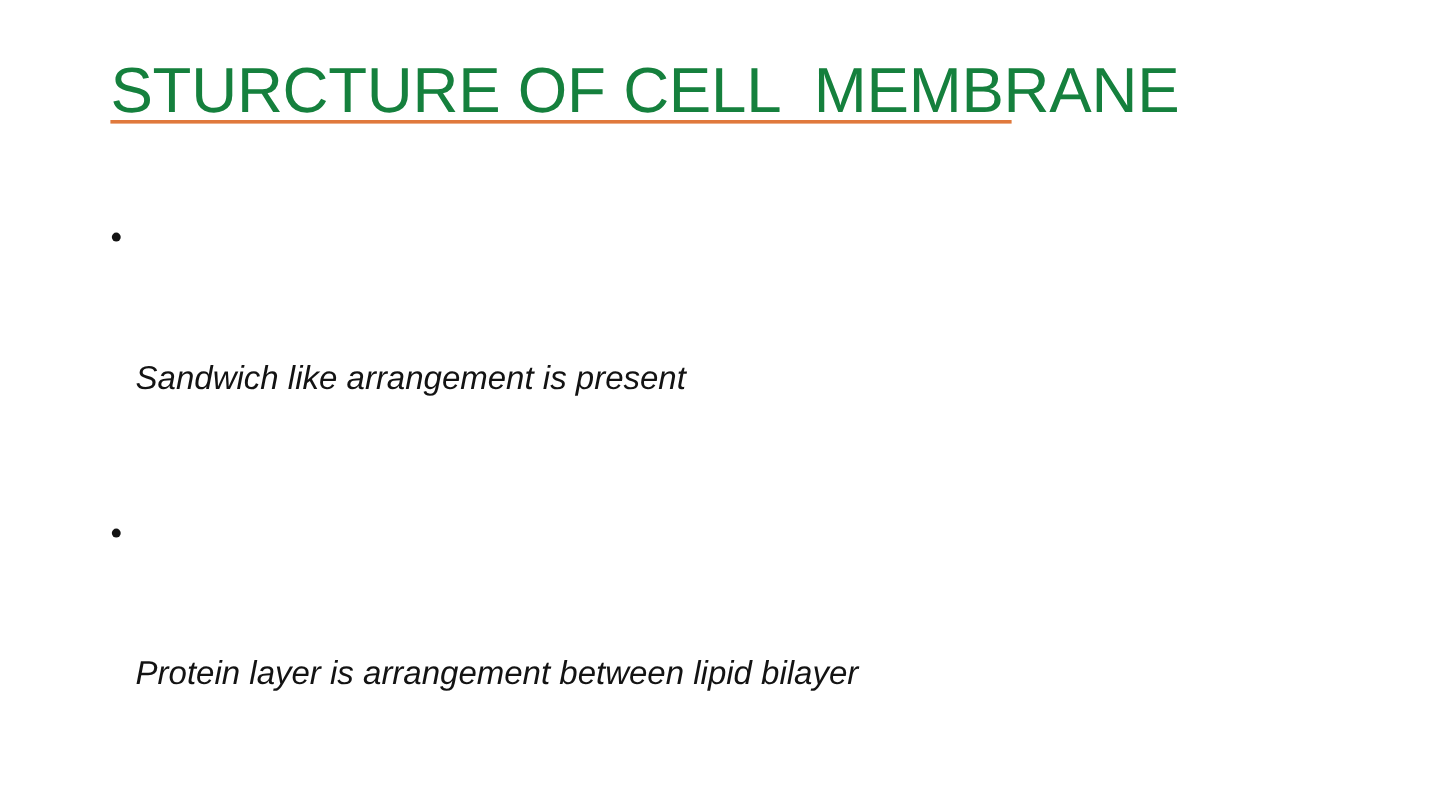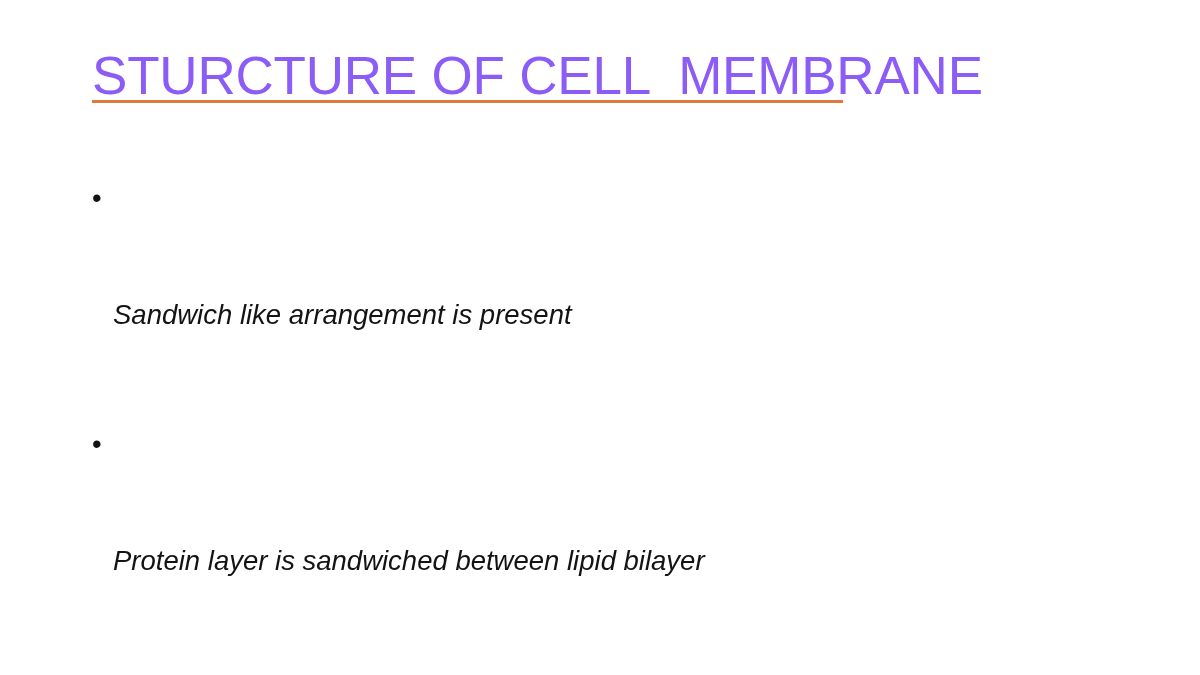--- a/index.html
+++ b/index.html
@@ -19,21 +19,21 @@
     height: 675px;
     background: #ffffff;
   }
   .slide-title {
     position: absolute;
     left: 92px;
     top: 48px;
     font-size: 53px;
     font-weight: 400;
     line-height: 1.05;
-    color: #8b5cf6;
+    color: #15803d;
     letter-spacing: -0.2px;
     white-space: pre;
   }
   .title-rule {
     position: absolute;
     left: 92px;
     top: 100px;
     width: 751px;
     height: 3px;
     background: #E0793C;
@@ -84,21 +84,21 @@
 
   <ul class="body-list">
 
     <li class="bullet-item">
       <span class="bullet-marker">•</span>
       <span class="bullet-text">Sandwich like arrangement is present</span>
     </li>
 
     <li class="bullet-item">
       <span class="bullet-marker">•</span>
-      <span class="bullet-text">Protein layer is sandwiched between lipid bilayer</span>
+      <span class="bullet-text">Protein layer is arrangement between lipid bilayer</span>
     </li>
 
     <li class="bullet-item">
       <span class="bullet-marker">•</span>
       
     </li>
 
   </ul>
 
 </div>

